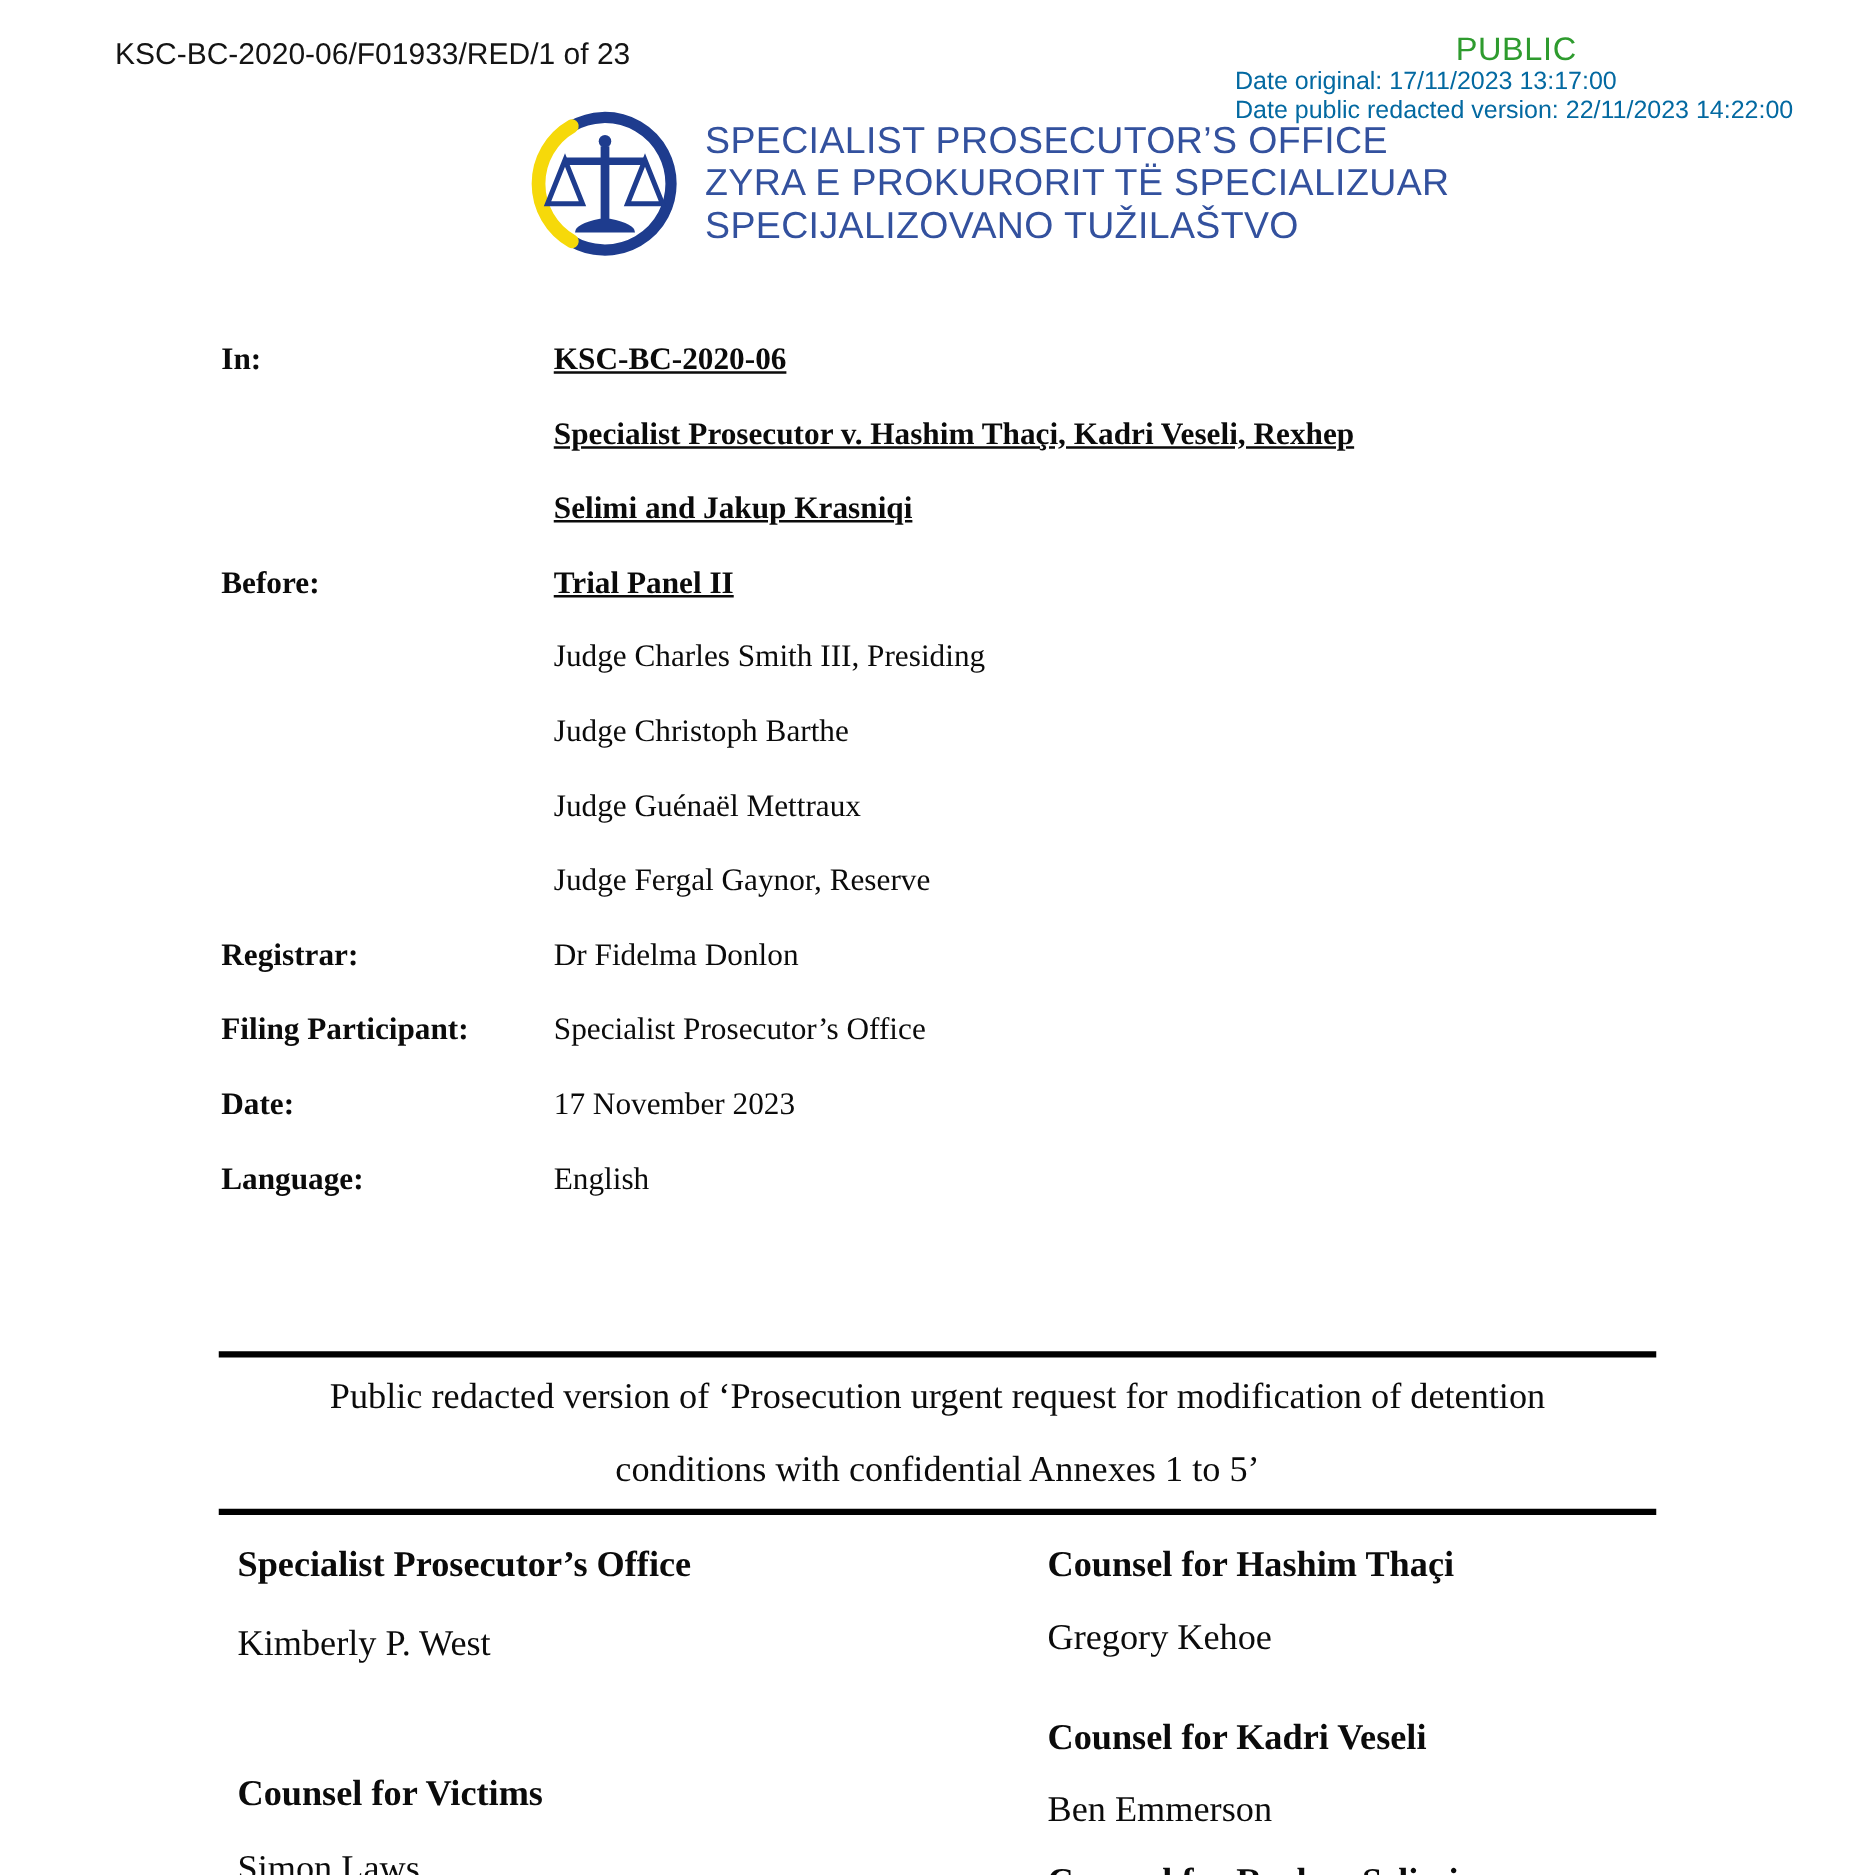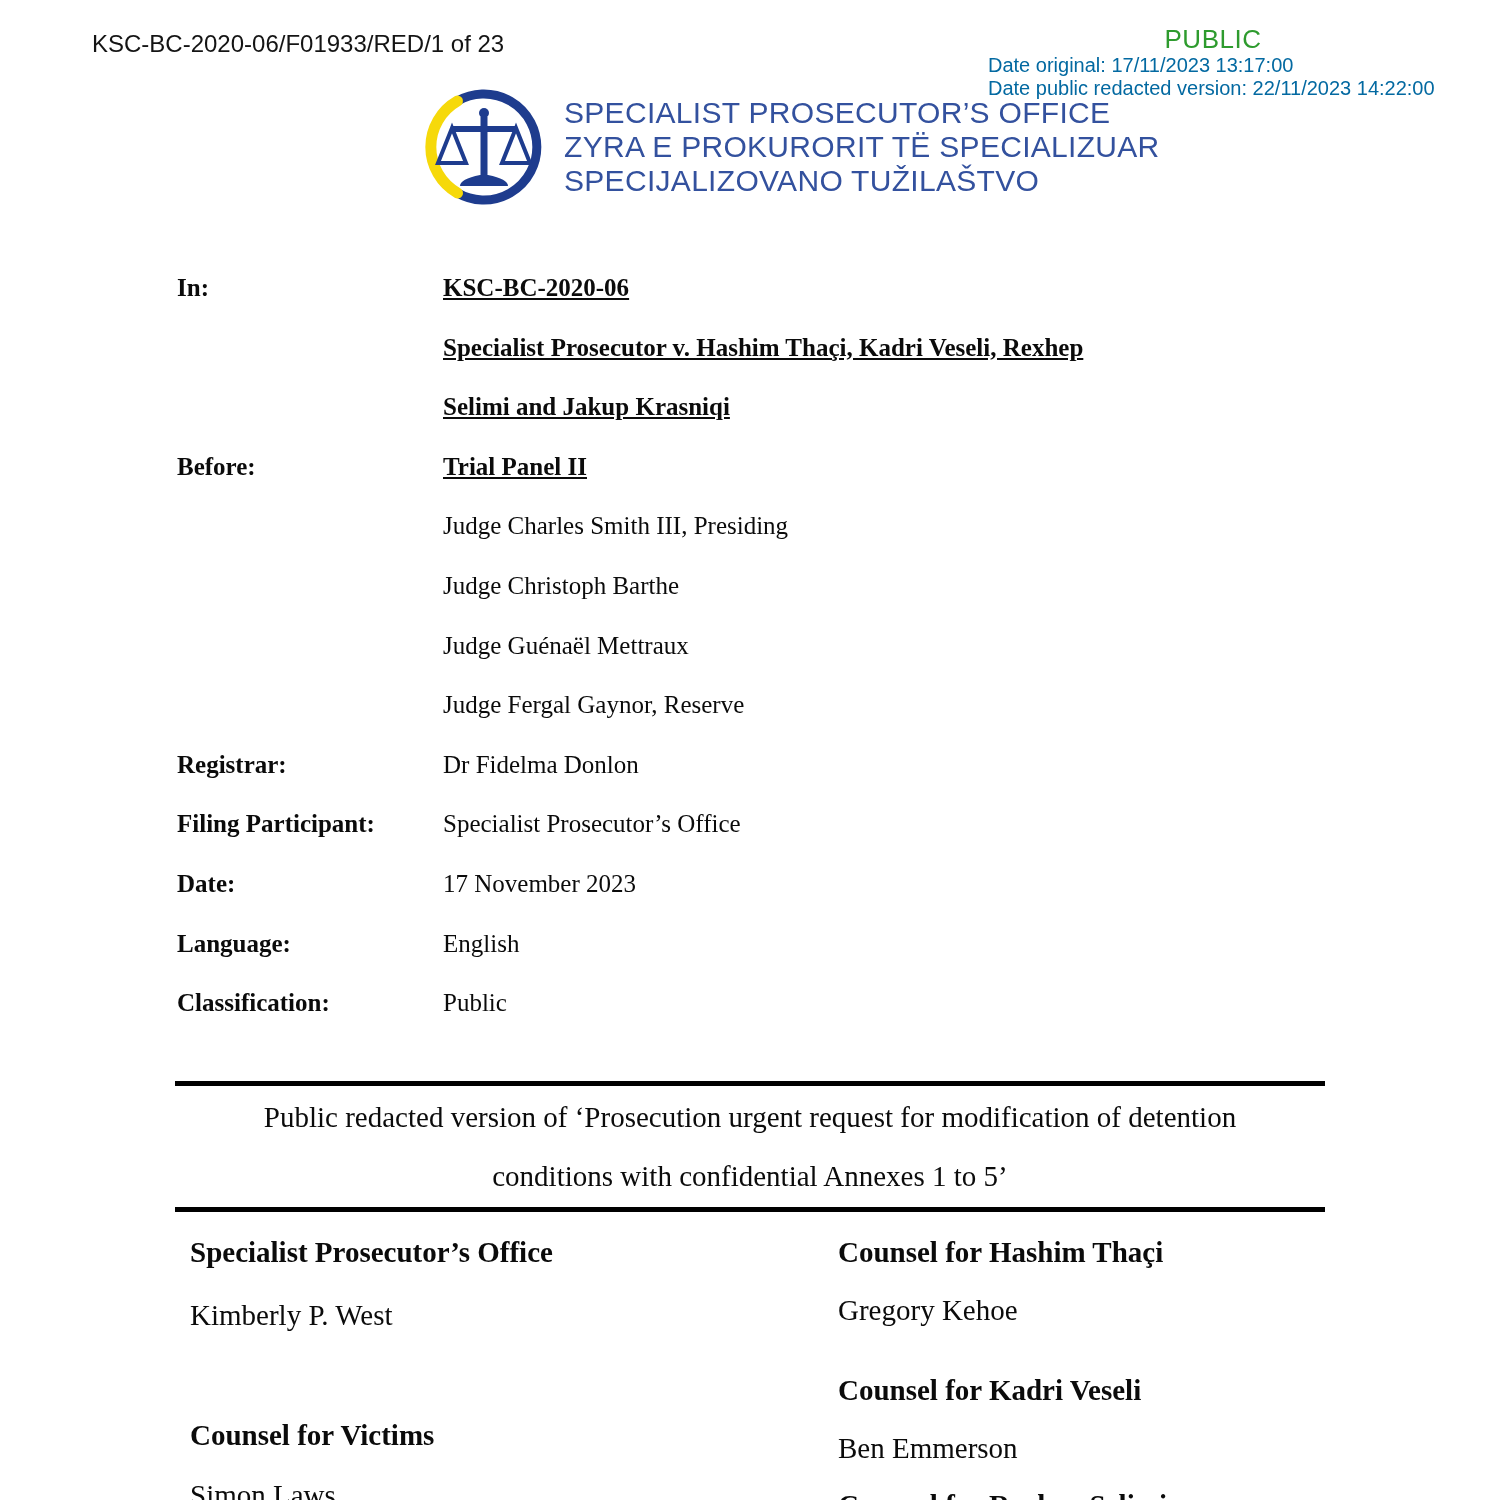--- a/index.html
+++ b/index.html
@@ -140,24 +140,20 @@
       <div class="val">Specialist Prosecutor’s Office</div>
     </div>
     <div class="crow">
       <div class="lbl">Date:</div>
       <div class="val">17 November 2023</div>
     </div>
     <div class="crow">
       <div class="lbl">Language:</div>
       <div class="val">English</div>
     </div>
-    <div class="crow">
-      <div class="lbl">Classification:</div>
-      <div class="val">Public</div>
-    </div>
   </div>
 
   <div class="rule rule-top"></div>
 
   <div class="doc-title">
     <div>Public redacted version of ‘Prosecution urgent request for modification of detention</div>
     <div>conditions with confidential Annexes 1 to 5’</div>
   </div>
 
   <div class="rule rule-bottom"></div>

